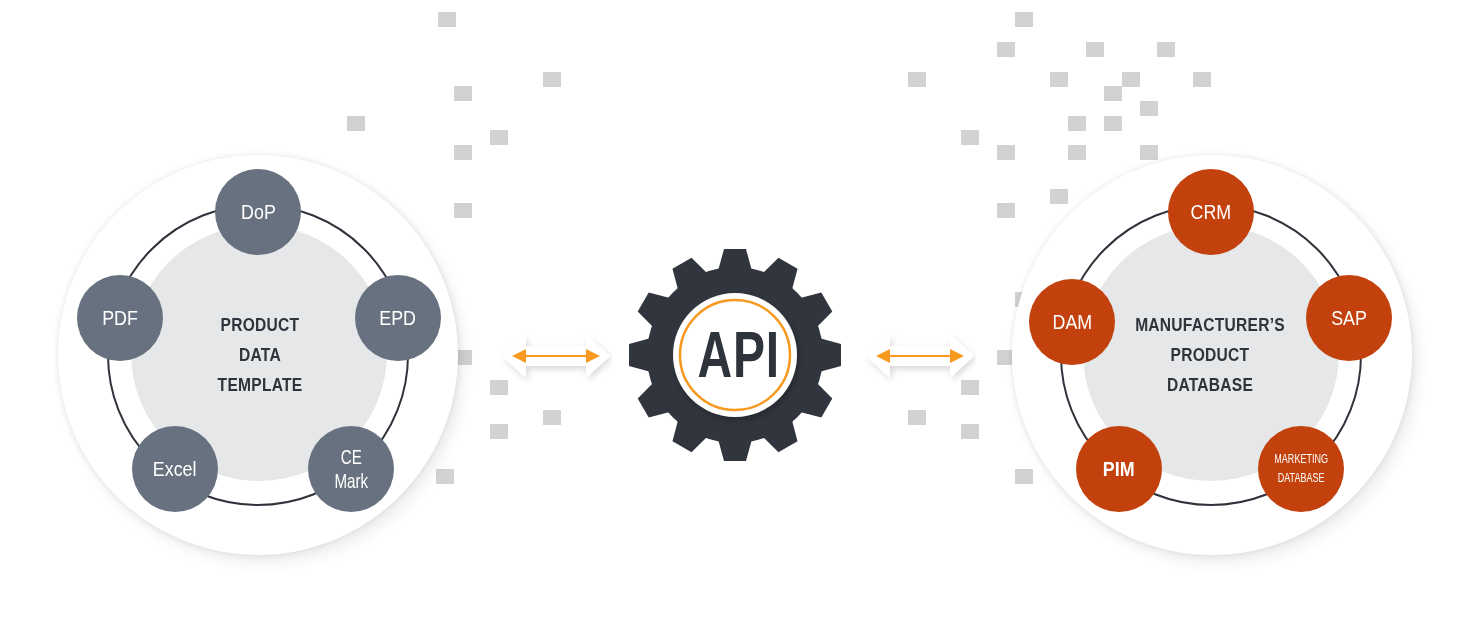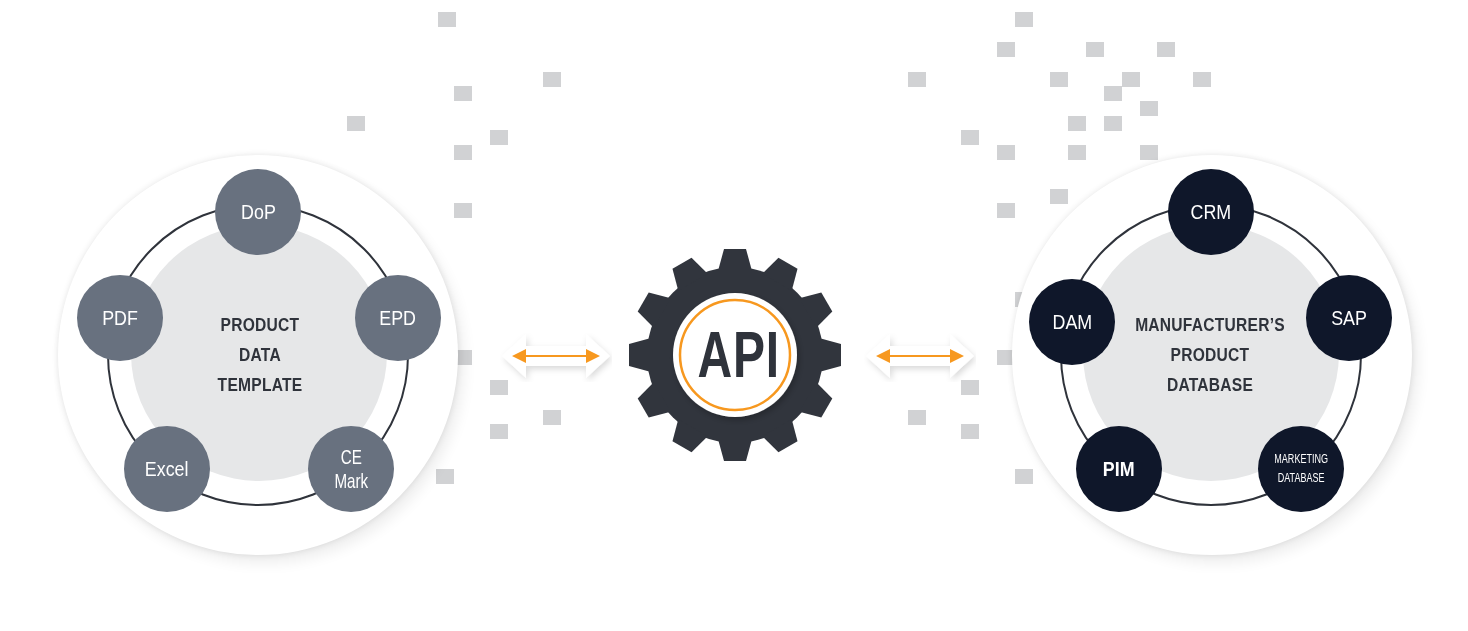--- a/index.html
+++ b/index.html
@@ -5,21 +5,21 @@
   html, body { margin:0; padding:0; background:#ffffff; }
   body { width:1468px; height:631px; position:relative; overflow:hidden; font-family:"Liberation Sans", sans-serif; }
   .sq { position:absolute; width:18px; height:15px; background:#d1d2d4; }
   .big { position:absolute; border-radius:50%; background:#ffffff; box-shadow: 0 0 6px rgba(0,0,0,0.10), 6px 8px 14px rgba(0,0,0,0.07); }
   .ring { position:absolute; border-radius:50%; border:2px solid #2f333b; box-sizing:border-box; }
   .core { position:absolute; border-radius:50%; background:#e6e7e8; }
   .center-label { position:absolute; text-align:center; font-weight:bold; color:#2f333b; font-size:19px; line-height:30px; letter-spacing:0.3px; transform:scaleX(0.82); }
   .node { position:absolute; width:86px; height:86px; border-radius:50%; display:flex; align-items:center; justify-content:center; text-align:center; color:#ffffff; font-size:21px; line-height:24px; }
   .node span { display:block; transform:scaleX(0.85); }
   .gray { background:#68717f; }
-  .orange { background:#0f172a; }
+  .orange { background:#c2410c; }
   .node.small span { font-size:12.5px; line-height:19px; }
   .arrow { position:absolute; }
   .gear { position:absolute; }
   .api-text { position:absolute; font-weight:bold; color:#2f333b; font-size:64px; text-align:center; transform:scaleX(0.75); letter-spacing:1px; }
 </style>
 </head>
 <body>
 
 <div>
   <div class="sq" style="left:438px;top:12px"></div>
@@ -79,21 +79,21 @@
     </div>
   <div class="node gray" style="left:355px;top:275px;">
       <span>EPD</span>
     </div>
   <div class="node gray" style="left:308px;top:426px;">
       <span>
         <span>CE</span>
         <span>Mark</span>
       </span>
     </div>
-  <div class="node gray" style="left:124px;top:426px;">
+  <div class="node gray" style="left:132px;top:426px;">
       <span>Excel</span>
     </div>
   <div class="node gray" style="left:77px;top:275px;">
       <span>PDF</span>
     </div>
 </div>
 
 <svg class="arrow" style="left:500px;top:330px;" width="112" height="52" viewBox="0 0 112 52">
   <defs>
       <filter id="sh1" x="-20%" y="-30%" width="140%" height="160%">

